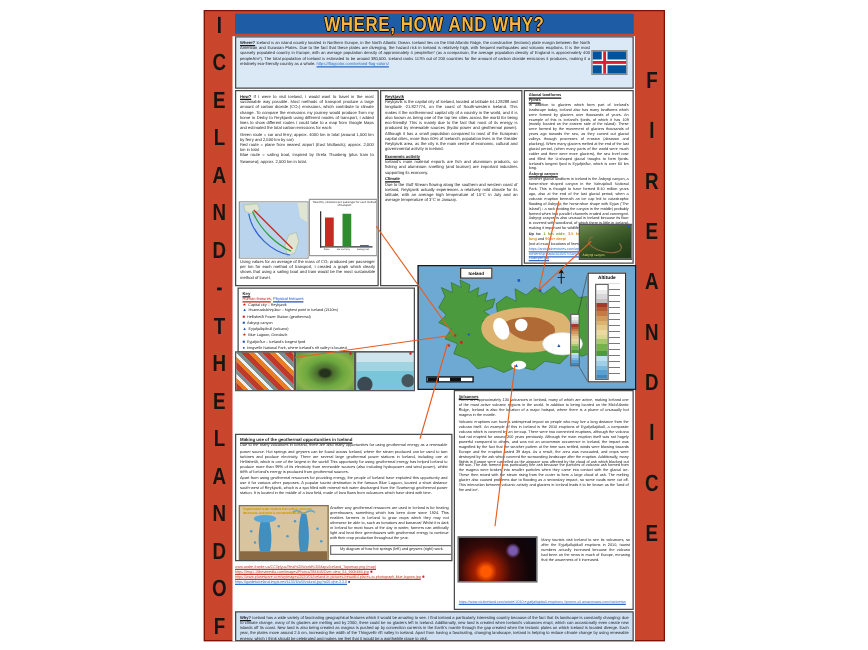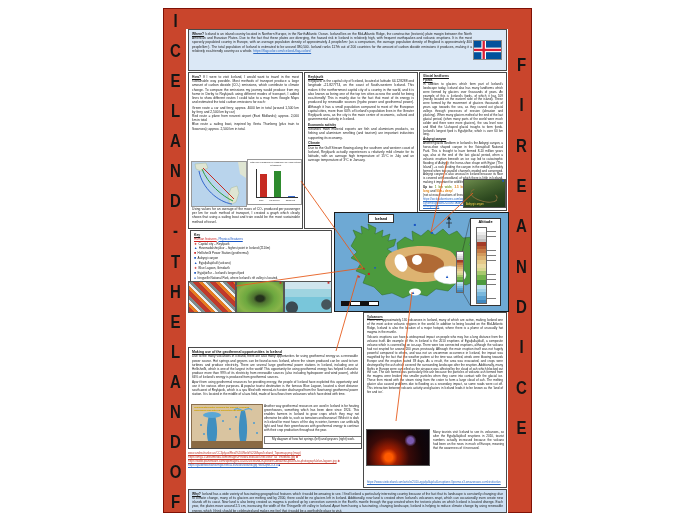--- a/index.html
+++ b/index.html
@@ -63,20 +63,23 @@
       <span>A</span>
       <span>N</span>
       <span>D</span>
       <span>I</span>
       <span>C</span>
       <span>E</span>
   </div>
 
   <div class="content"></div>
 
+  <div class="titlebar">
+    <span>WHERE, HOW AND WHY?</span>
+  </div>
 
   <div class="box blue-box" style="left:24px;top:20px;width:319px;height:42px;">
     <div class="t" style="width:280px;">
       <span class="bh">Where?</span>
       <span>Iceland is an island country located in Northern Europe, in the North Atlantic Ocean. Iceland lies on the Mid-Atlantic Ridge, the constructive (tectonic) plate margin between the North American and Eurasian Plates. Due to the fact that these plates are diverging, the hazard risk in Iceland is relatively high, with frequent earthquakes and volcanic eruptions. It is the most sparsely populated country in Europe, with an average population density of approximately 4 people/km² (as a comparison, the average population density of England is approximately 400 people/km²). The total population of Iceland is estimated to be around 380,500. Iceland ranks 117th out of 200 countries for the amount of carbon dioxide emissions it produces, making it a relatively eco-friendly country as a whole.</span>
       <span class="link">https://flagcolor.com/iceland-flag-colors/</span>
     </div>
 
     <div class="abs" style="right:4px;top:10px;width:27px;height:18px;border:.5px solid #888;">
       <svg width="27" height="18" viewBox="0 0 27 18">

